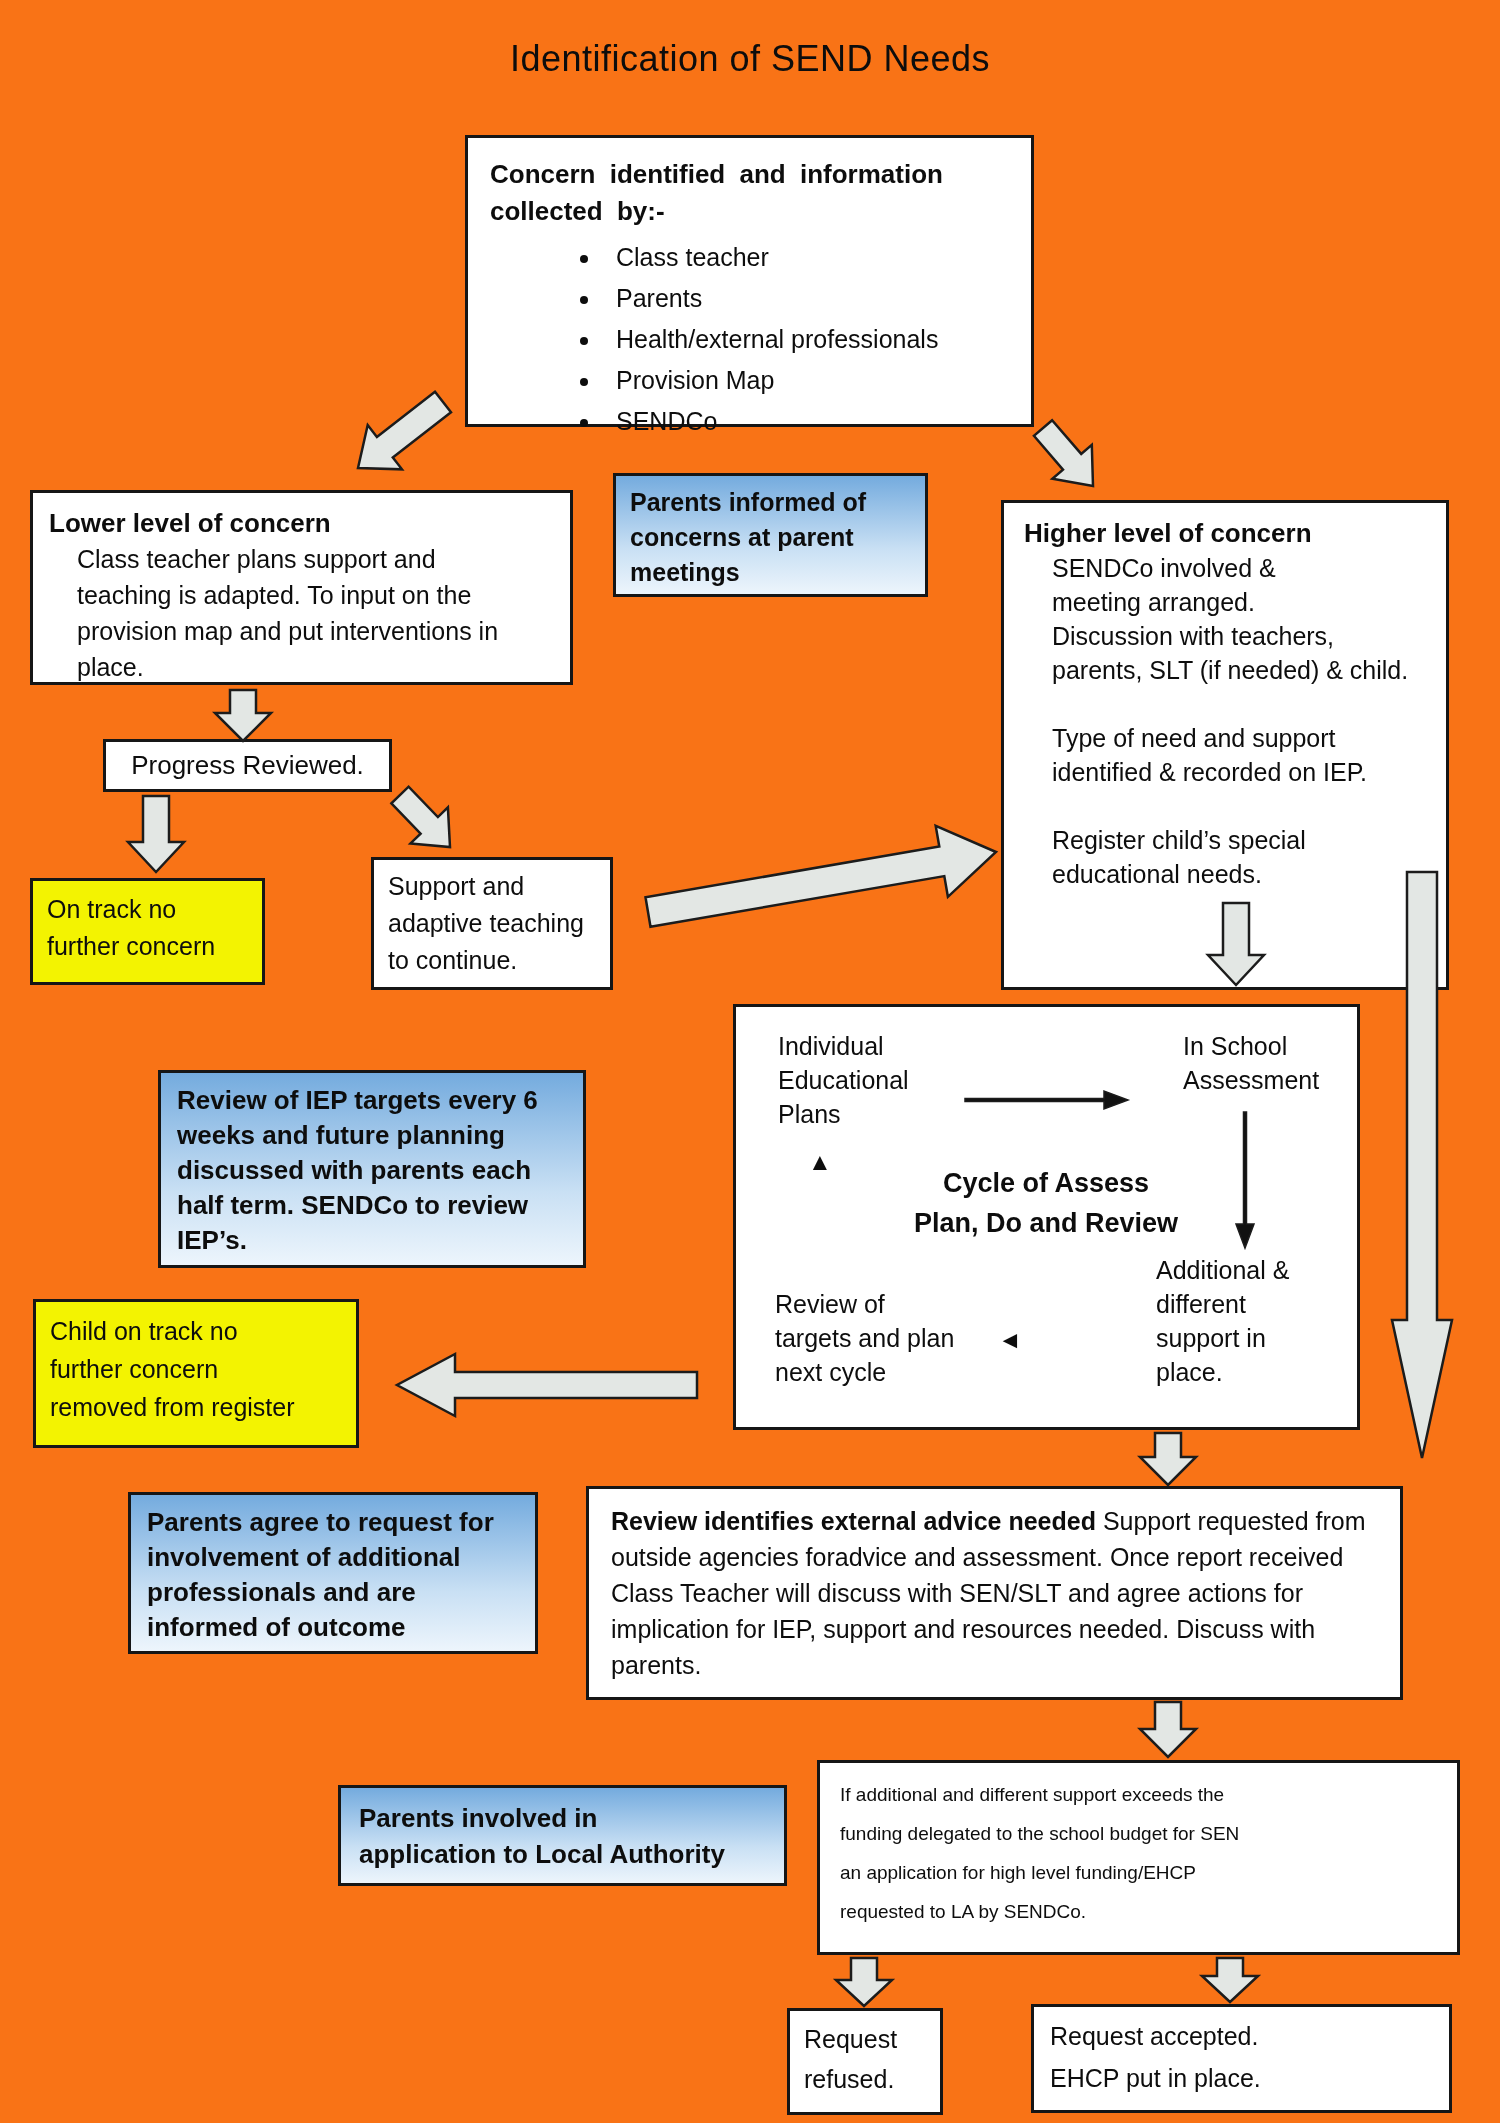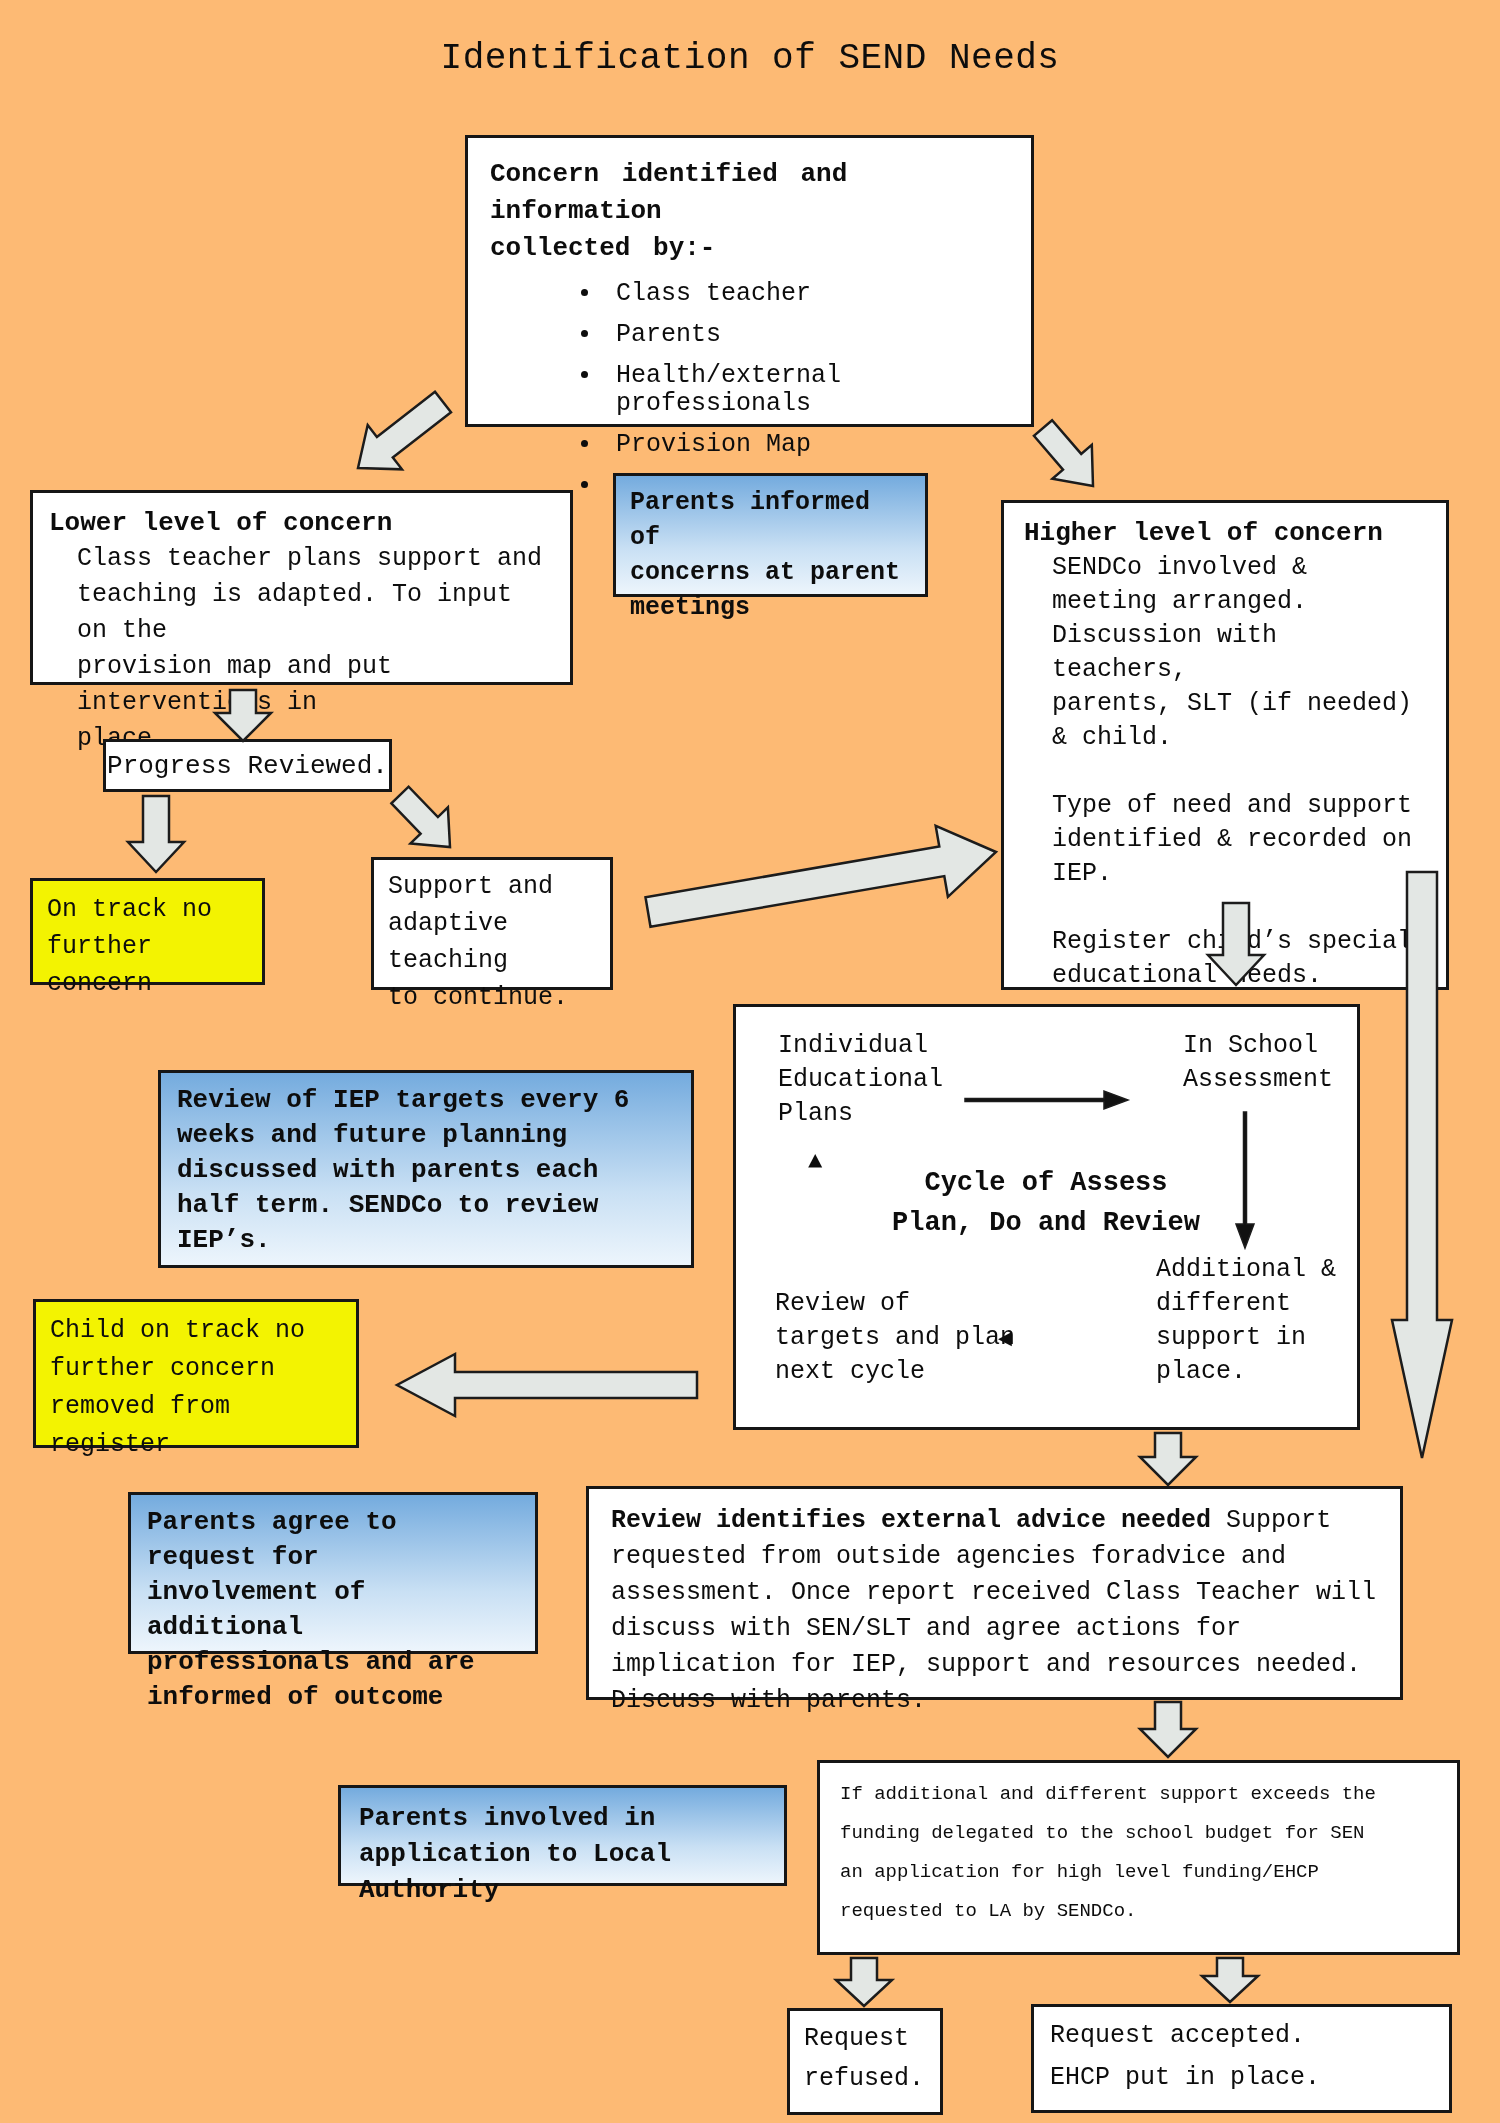--- a/index.html
+++ b/index.html
@@ -1,18 +1,18 @@
 <!DOCTYPE html>
 <html><head>
 <meta charset="utf-8">
 <style>
   html,body{margin:0;padding:0;background:#ffffff;}
   #page{
-    position:relative;width:1500px;height:2123px;background:#fdba74;
-    font-family:Liberation Mono, monospace;color:#0d0d0d;overflow:hidden;
+    position:relative;width:1500px;height:2123px;background:#f97316;
+    font-family:Liberation Sans, sans-serif;color:#0d0d0d;overflow:hidden;
   }
   .title{
     position:absolute;left:350px;top:38px;width:800px;text-align:center;
     font-size:36px;letter-spacing:0.5px;color:#0d0d0d;
   }
   .box{position:absolute;background:#ffffff;border:3px solid #161616;box-sizing:border-box;}
   .pre{white-space:pre-line;}
   .bold{font-weight:bold;}
   .body-text{font-size:25px;line-height:34px;margin-left:28px;}
   .blue{
@@ -36,21 +36,21 @@
   #higher-box{left:1001px;top:500px;width:448px;height:490px;padding:12px 20px;}
   #higher-box .heading{font-size:26px;line-height:36px;}
   #higher-box .body-text{line-height:34px;}
 
   #progress-box{left:103px;top:739px;width:289px;height:53px;display:flex;align-items:center;justify-content:center;font-size:26px;}
 
   #ontrack-box{left:30px;top:878px;width:235px;height:107px;padding:10px 14px;font-size:25px;line-height:37px;}
 
   #support-box{left:371px;top:857px;width:242px;height:133px;padding:8px 14px;font-size:25px;line-height:37px;}
 
-  #review-iep-box{left:158px;top:1070px;width:536px;height:198px;padding:10px 16px;font-size:26px;line-height:35px;}
+  #review-iep-box{left:158px;top:1070px;width:428px;height:198px;padding:10px 16px;font-size:26px;line-height:35px;}
 
   #cycle-box{left:733px;top:1004px;width:627px;height:426px;}
   .cyc{position:absolute;font-size:25px;line-height:34px;white-space:pre-line;}
   #cycle-plans{left:42px;top:22px;}
   #cycle-inschool{left:447px;top:22px;}
   #cycle-title{left:110px;top:156px;width:400px;text-align:center;font-size:27px;line-height:40px;font-weight:bold;}
   #cycle-additional{left:420px;top:246px;}
   #cycle-review-targets{left:39px;top:280px;}
   #cycle-up-triangle{left:72px;top:138px;font-size:24px;}
   #cycle-left-triangle{left:262px;top:316px;font-size:24px;}

